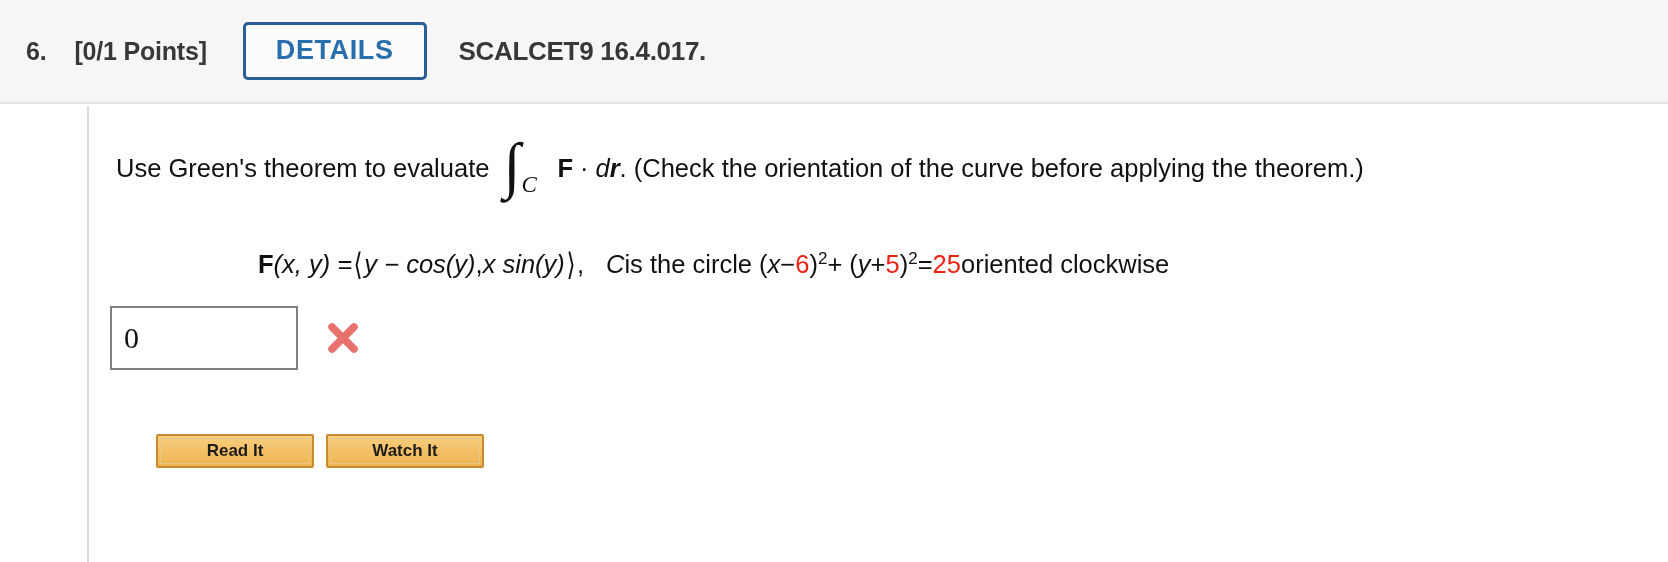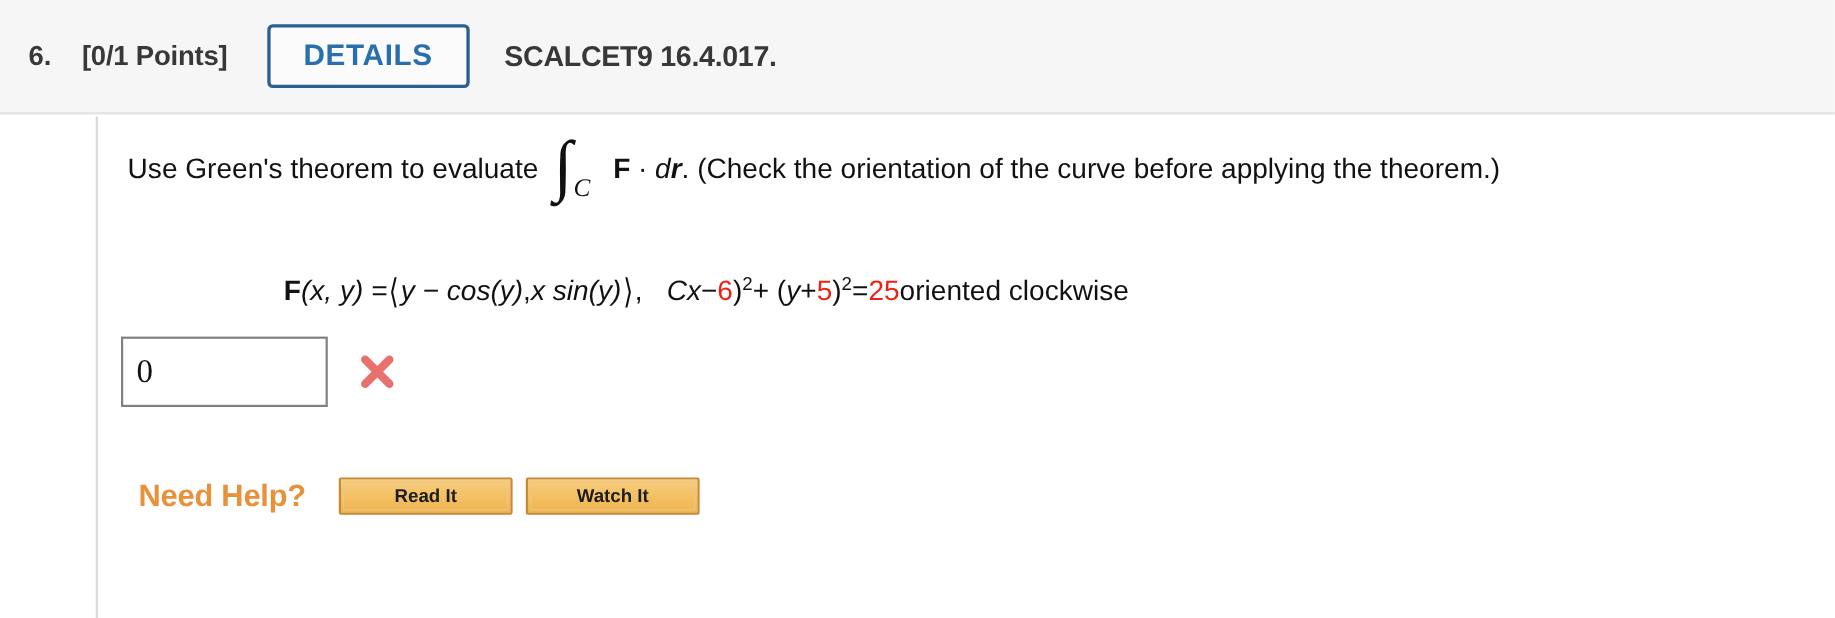--- a/index.html
+++ b/index.html
@@ -84,21 +84,21 @@
 
   .content {
     position: absolute;
     left: 116px; top: 0;
     width: 1540px;
   }
 
   
   .prompt {
     position: absolute;
-    left: 0; top: 34px;
+    left: 0; top: 48px;
     font-size: 25.5px;
     color: #111111;
     white-space: nowrap;
     display: flex;
     align-items: center;
   }
   .intgrp {
     display: inline-flex;
     position: relative;
     width: 40px;
@@ -249,20 +249,21 @@
         <span class="bold-it">F</span>
         <span class="ital">(x, y) = </span>
         <span class="ang">⟨</span>
         <span class="ital">y − cos(y)</span>
         <span>, </span>
         <span class="ital">x sin(y)</span>
         <span class="ang">⟩</span>
         <span>,</span>
         <span class="gap"></span>
         <span class="ital">C</span>
+        <span> is the circle (</span>
         <span class="ital">x</span>
         <span> − </span>
         <span class="red">6</span>
         <span>)</span>
         <span class="sup">2</span>
         <span> + (</span>
         <span class="ital">y</span>
         <span> + </span>
         <span class="red">5</span>
         <span>)</span>
@@ -278,21 +279,20 @@
           <svg width="34" height="34" viewBox="0 0 34 34" aria-hidden="true">
             <g stroke="#e8716d" stroke-width="7.5" stroke-linecap="round">
               <line x1="6" y1="6" x2="28" y2="28"></line>
               <line x1="28" y1="6" x2="6" y2="28"></line>
             </g>
           </svg>
         </span>
       </div>
 
       <div class="help-row">
-        <span class="help-label">Need Help?</span>
         <div class="help-btn" id="read-it-button">
           <div class="inner">Read It</div>
         </div>
         <div class="help-btn" id="watch-it-button">
           <div class="inner">Watch It</div>
         </div>
       </div>
 
     </div>
   </div>

